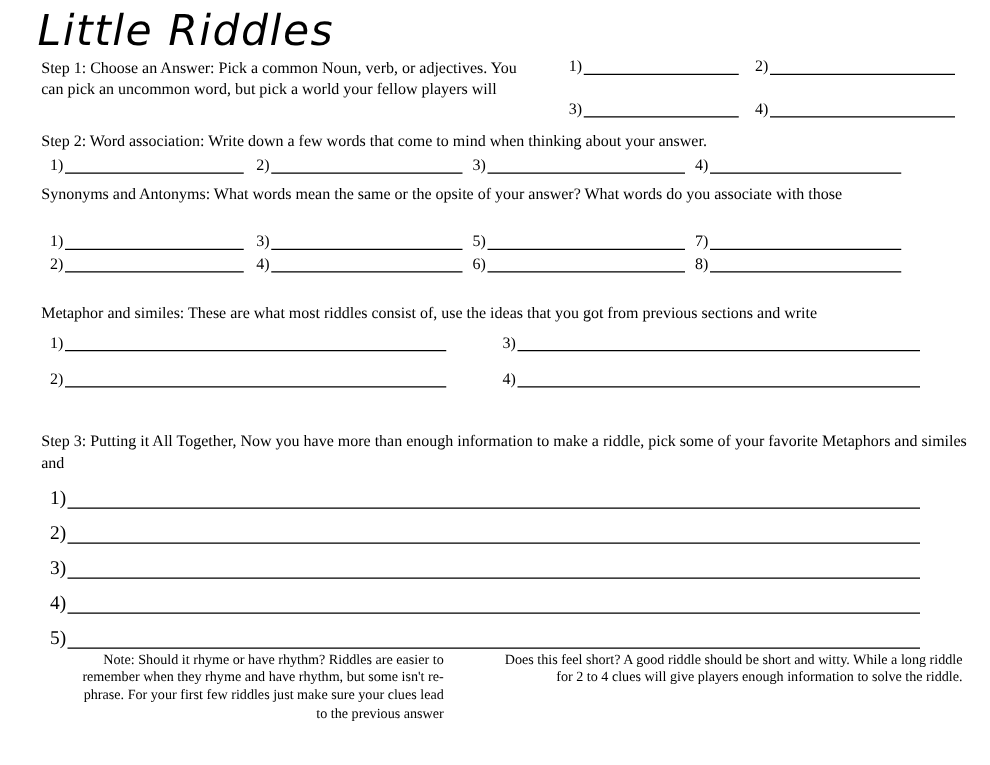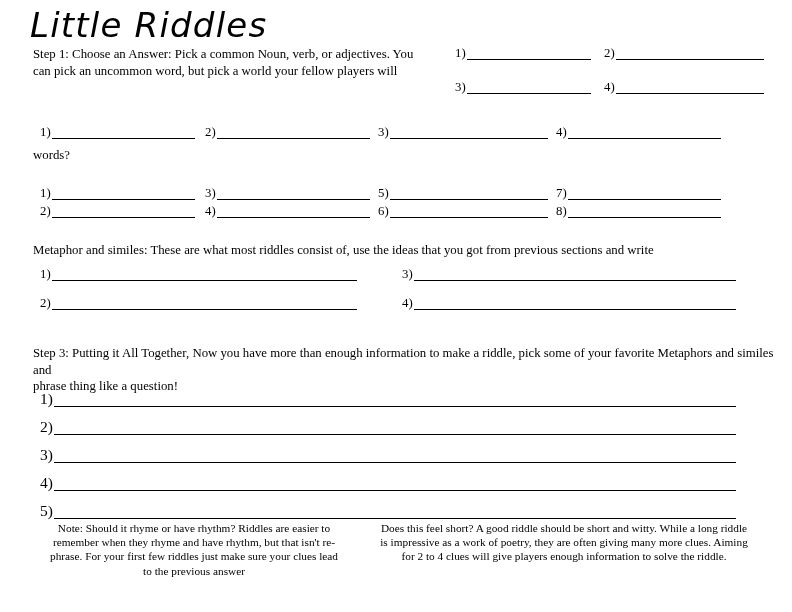--- a/index.html
+++ b/index.html
@@ -74,21 +74,21 @@
   .blank.big .rule {
     height: 13px;
     border-bottom-width: 1.7px;
   }
 
   
   .note {
     position: absolute;
     font-size: 11.3px;
     line-height: 14.2px;
-    text-align: center;
+    text-align: right;
   }
 </style>
 </head>
 <body>
 
 <div class="page">
 
   <div class="title">Little Riddles</div>
 
   <div class="blk body-text" style="left:33px; top:46px; width:420px;">
@@ -106,40 +106,43 @@
   </div>
   <div class="blank" style="left:455px; top:81px; width:136px;">
     <span class="num">3)</span>
     <span class="rule"></span>
   </div>
   <div class="blank" style="left:604px; top:81px; width:160px;">
     <span class="num">4)</span>
     <span class="rule"></span>
   </div>
 
+  <div class="blk body-text" style="left:33px; top:105px; width:740px;">
+    <div>Step 2: Word association: Write down a few words that come to mind when thinking about your answer.</div>
+  </div>
 
   <div class="blank" style="left:40px; top:126px; width:155px;">
     <span class="num">1)</span>
     <span class="rule"></span>
   </div>
   <div class="blank" style="left:205px; top:126px; width:165px;">
     <span class="num">2)</span>
     <span class="rule"></span>
   </div>
   <div class="blank" style="left:378px; top:126px; width:170px;">
     <span class="num">3)</span>
     <span class="rule"></span>
   </div>
   <div class="blank" style="left:556px; top:126px; width:165px;">
     <span class="num">4)</span>
     <span class="rule"></span>
   </div>
 
   <div class="blk body-text" style="left:33px; top:147px; width:740px;">
-    <div>words?</div>
+    <div>Synonyms and Antonyms: What words mean the same or the opsite of your answer? What words do you associate with those</div>
   </div>
 
   <div class="blank" style="left:40px; top:187px; width:155px;">
     <span class="num">1)</span>
     <span class="rule"></span>
   </div>
   <div class="blank" style="left:40px; top:205px; width:155px;">
     <span class="num">2)</span>
     <span class="rule"></span>
   </div>
@@ -184,21 +187,20 @@
     <span class="num">3)</span>
     <span class="rule"></span>
   </div>
   <div class="blank" style="left:402px; top:297px; width:334px;">
     <span class="num">4)</span>
     <span class="rule"></span>
   </div>
 
   <div class="blk body-text" style="left:33px; top:345px; width:745px;">
     <div>Step 3: Putting it All Together, Now you have more than enough information to make a riddle, pick some of your favorite Metaphors and similes and</div>
-    <div>phrase thing like a question!</div>
   </div>
 
   <div class="blank big" style="left:40px; top:391px; width:696px;">
     <span class="num">1)</span>
     <span class="rule"></span>
   </div>
   <div class="blank big" style="left:40px; top:419px; width:696px;">
     <span class="num">2)</span>
     <span class="rule"></span>
   </div>
@@ -210,24 +212,23 @@
     <span class="num">4)</span>
     <span class="rule"></span>
   </div>
   <div class="blank big" style="left:40px; top:503px; width:696px;">
     <span class="num">5)</span>
     <span class="rule"></span>
   </div>
 
   <div class="note" style="left:33px; top:521px; width:322px;">
     <div>Note: Should it rhyme or have rhythm? Riddles are easier to</div>
-    <div>remember when they rhyme and have rhythm, but that isn't re-</div>
+    <div>remember when they rhyme and have rhythm, but some isn't re-</div>
     <div>phrase. For your first few riddles just make sure your clues lead</div>
     <div>to the previous answer</div>
   </div>
 
   <div class="note" style="left:358px; top:521px; width:412px;">
     <div>Does this feel short? A good riddle should be short and witty. While a long riddle</div>
-    <div>is impressive as a work of poetry, they are often giving many more clues. Aiming</div>
     <div>for 2 to 4 clues will give players enough information to solve the riddle.</div>
   </div>
 
 </div>
 
 </body></html>

